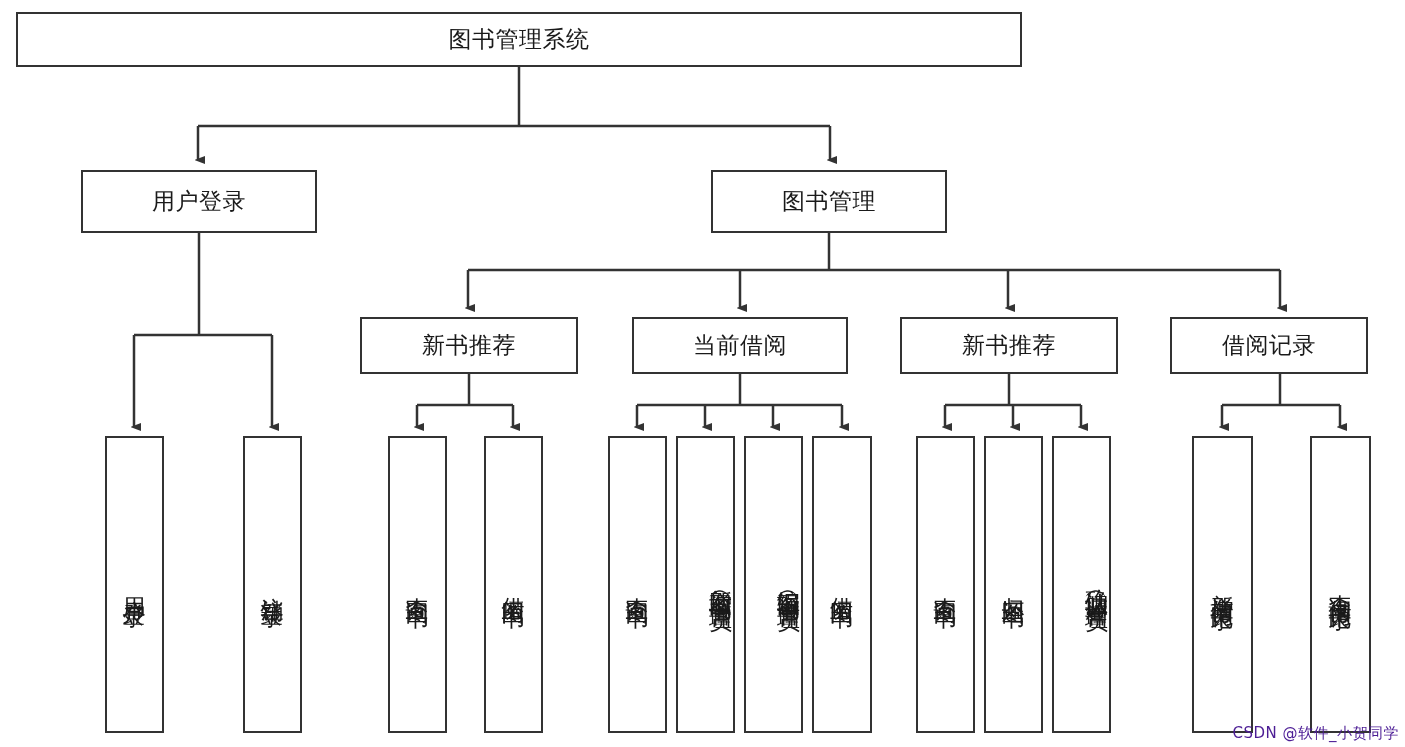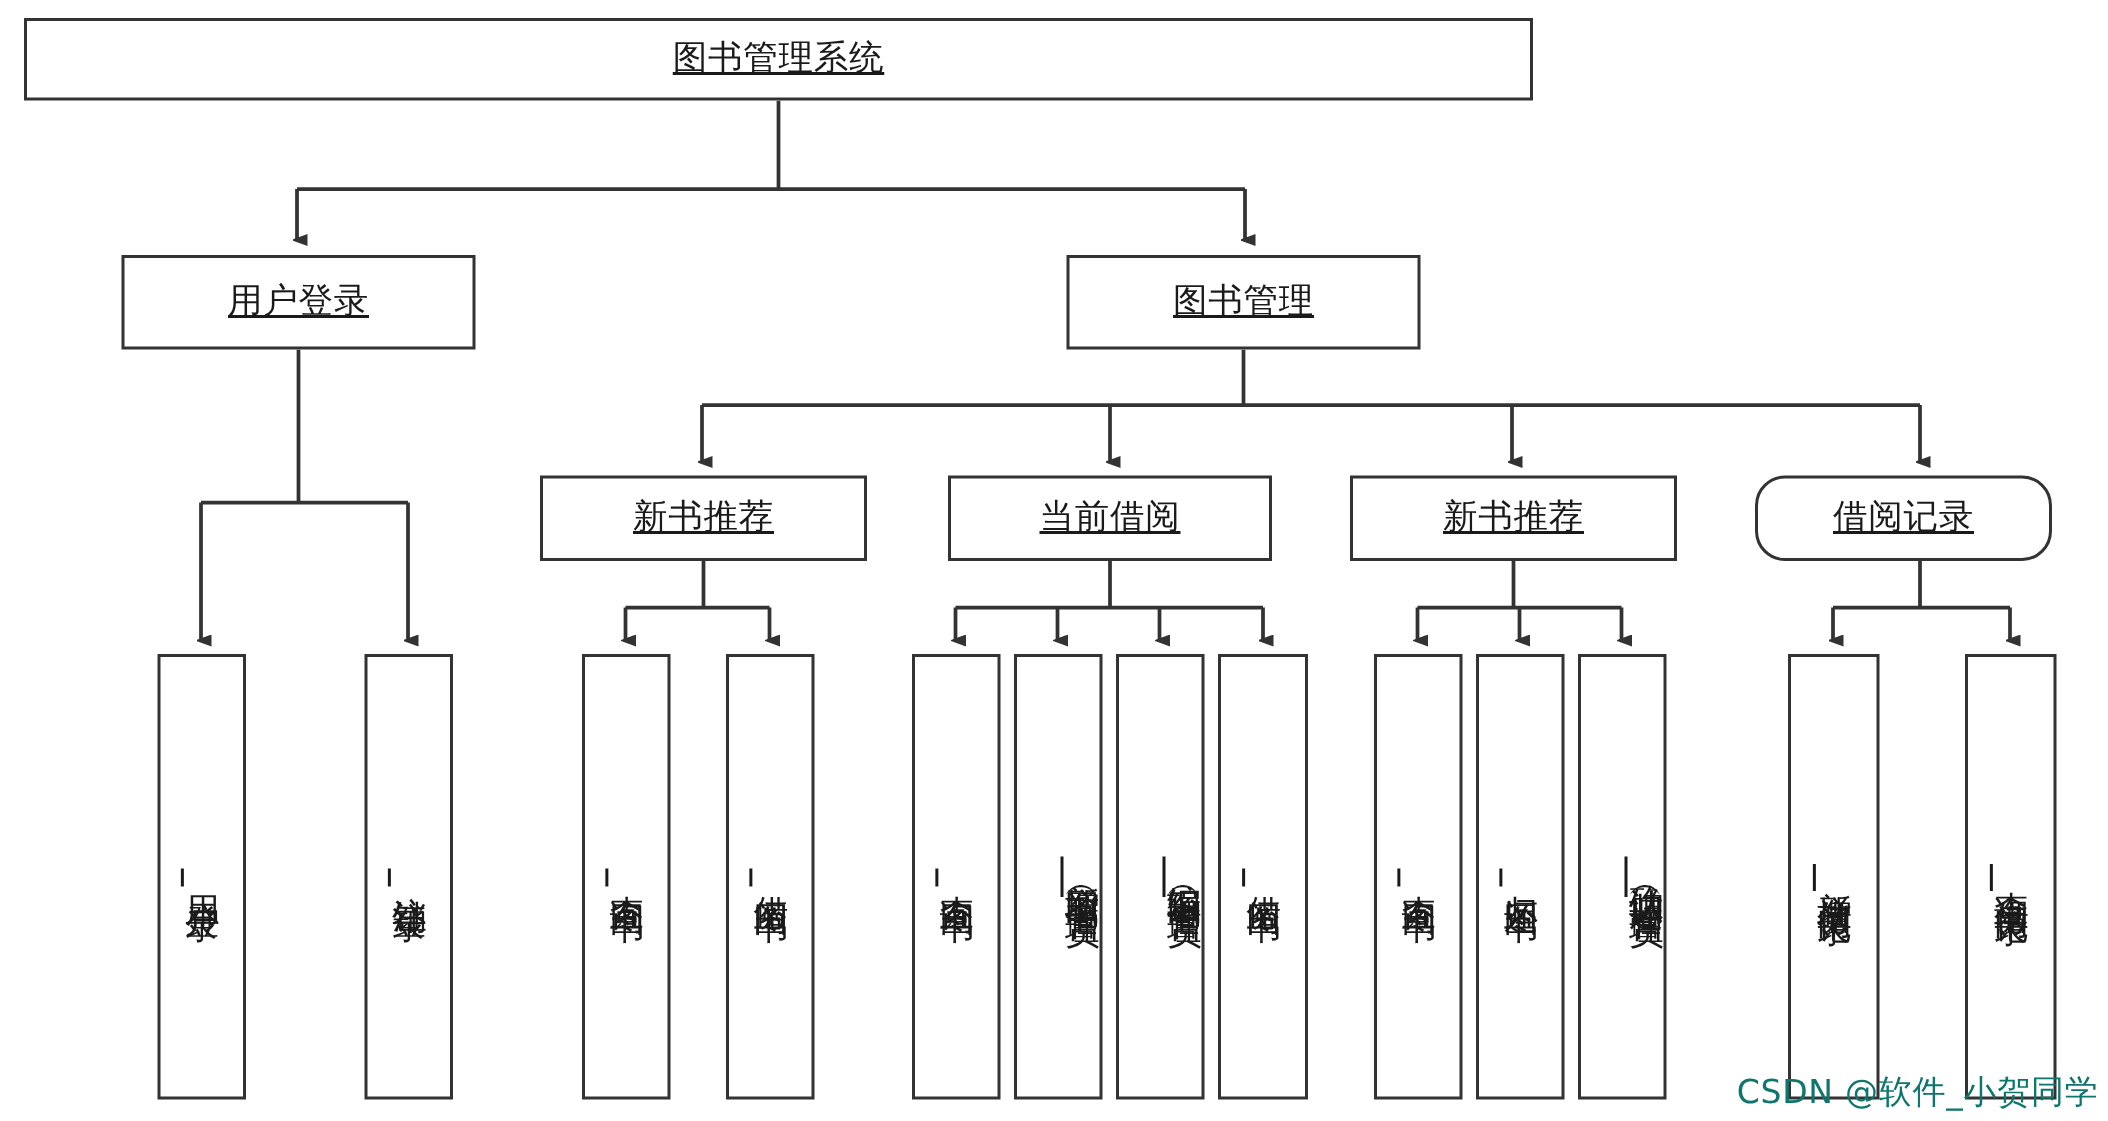--- a/index.html
+++ b/index.html
@@ -26,21 +26,20 @@
   }
   .node {
     position: absolute;
     box-sizing: border-box;
     border: 2px solid #333333;
     background: #ffffff;
     display: flex;
     align-items: center;
     justify-content: center;
     color: #1a1a1a;
-    text-decoration: underline;
   }
   .node-h {
     font-size: 23px;
     letter-spacing: 0.5px;
     line-height: 1.1;
     white-space: nowrap;
   }
   .node-v {
     font-size: 23px;
     writing-mode: vertical-rl;
@@ -52,22 +51,22 @@
     justify-content: center;
     text-align: left;
   }
   .node-v-center {
     align-items: center;
   }
   #watermark {
     position: absolute;
     right: 6px;
     bottom: 4px;
-    font-size: 22px;
-    color: #0f766e;
+    font-size: 15px;
+    color: #4c1d95;
     white-space: nowrap;
     letter-spacing: 0.5px;
   }
 </style>
 </head>
 <body>
 
 <div id="diagram-root">
 
   <svg id="edge-layer" viewBox="0 0 1405 747" xmlns="http://www.w3.org/2000/svg">
@@ -121,21 +120,21 @@
   </svg>
 
   <div class="node node-h" style="left: 16px; top: 12px; width: 1006px; height: 55px;">图书管理系统</div>
 
   <div class="node node-h" style="left: 81px; top: 170px; width: 236px; height: 63px;">用户登录</div>
   <div class="node node-h" style="left: 360px; top: 317px; width: 218px; height: 57px;">新书推荐</div>
 
   <div class="node node-h" style="left: 711px; top: 170px; width: 236px; height: 63px;">图书管理</div>
   <div class="node node-h" style="left: 632px; top: 317px; width: 216px; height: 57px;">当前借阅</div>
   <div class="node node-h" style="left: 900px; top: 317px; width: 218px; height: 57px;">新书推荐</div>
-  <div class="node node-h" style="left: 1170px; top: 317px; width: 198px; height: 57px; border-radius: 20px;">借阅记录</div>
+  <div class="node node-h" style="left: 1170px; top: 317px; width: 198px; height: 57px;">借阅记录</div>
 
   <div class="node node-v node-v-center" style="left: 105px; top: 436px; width: 59px; height: 297px;">用户登录</div>
   <div class="node node-v node-v-center" style="left: 243px; top: 436px; width: 59px; height: 297px;">注销登录</div>
   <div class="node node-v node-v-center" style="left: 388px; top: 436px; width: 59px; height: 297px;">查询图书</div>
   <div class="node node-v node-v-center" style="left: 484px; top: 436px; width: 59px; height: 297px;">借阅图书</div>
   <div class="node node-v node-v-center" style="left: 608px; top: 436px; width: 59px; height: 297px;">查询图书</div>
   <div class="node node-v" style="left: 676px; top: 436px; width: 59px; height: 297px;">新增图书（管理员）</div>
   <div class="node node-v" style="left: 744px; top: 436px; width: 59px; height: 297px;">编辑图书（管理员）</div>
   <div class="node node-v node-v-center" style="left: 812px; top: 436px; width: 60px; height: 297px;">借阅图书</div>
   <div class="node node-v node-v-center" style="left: 916px; top: 436px; width: 59px; height: 297px;">查询图书</div>

